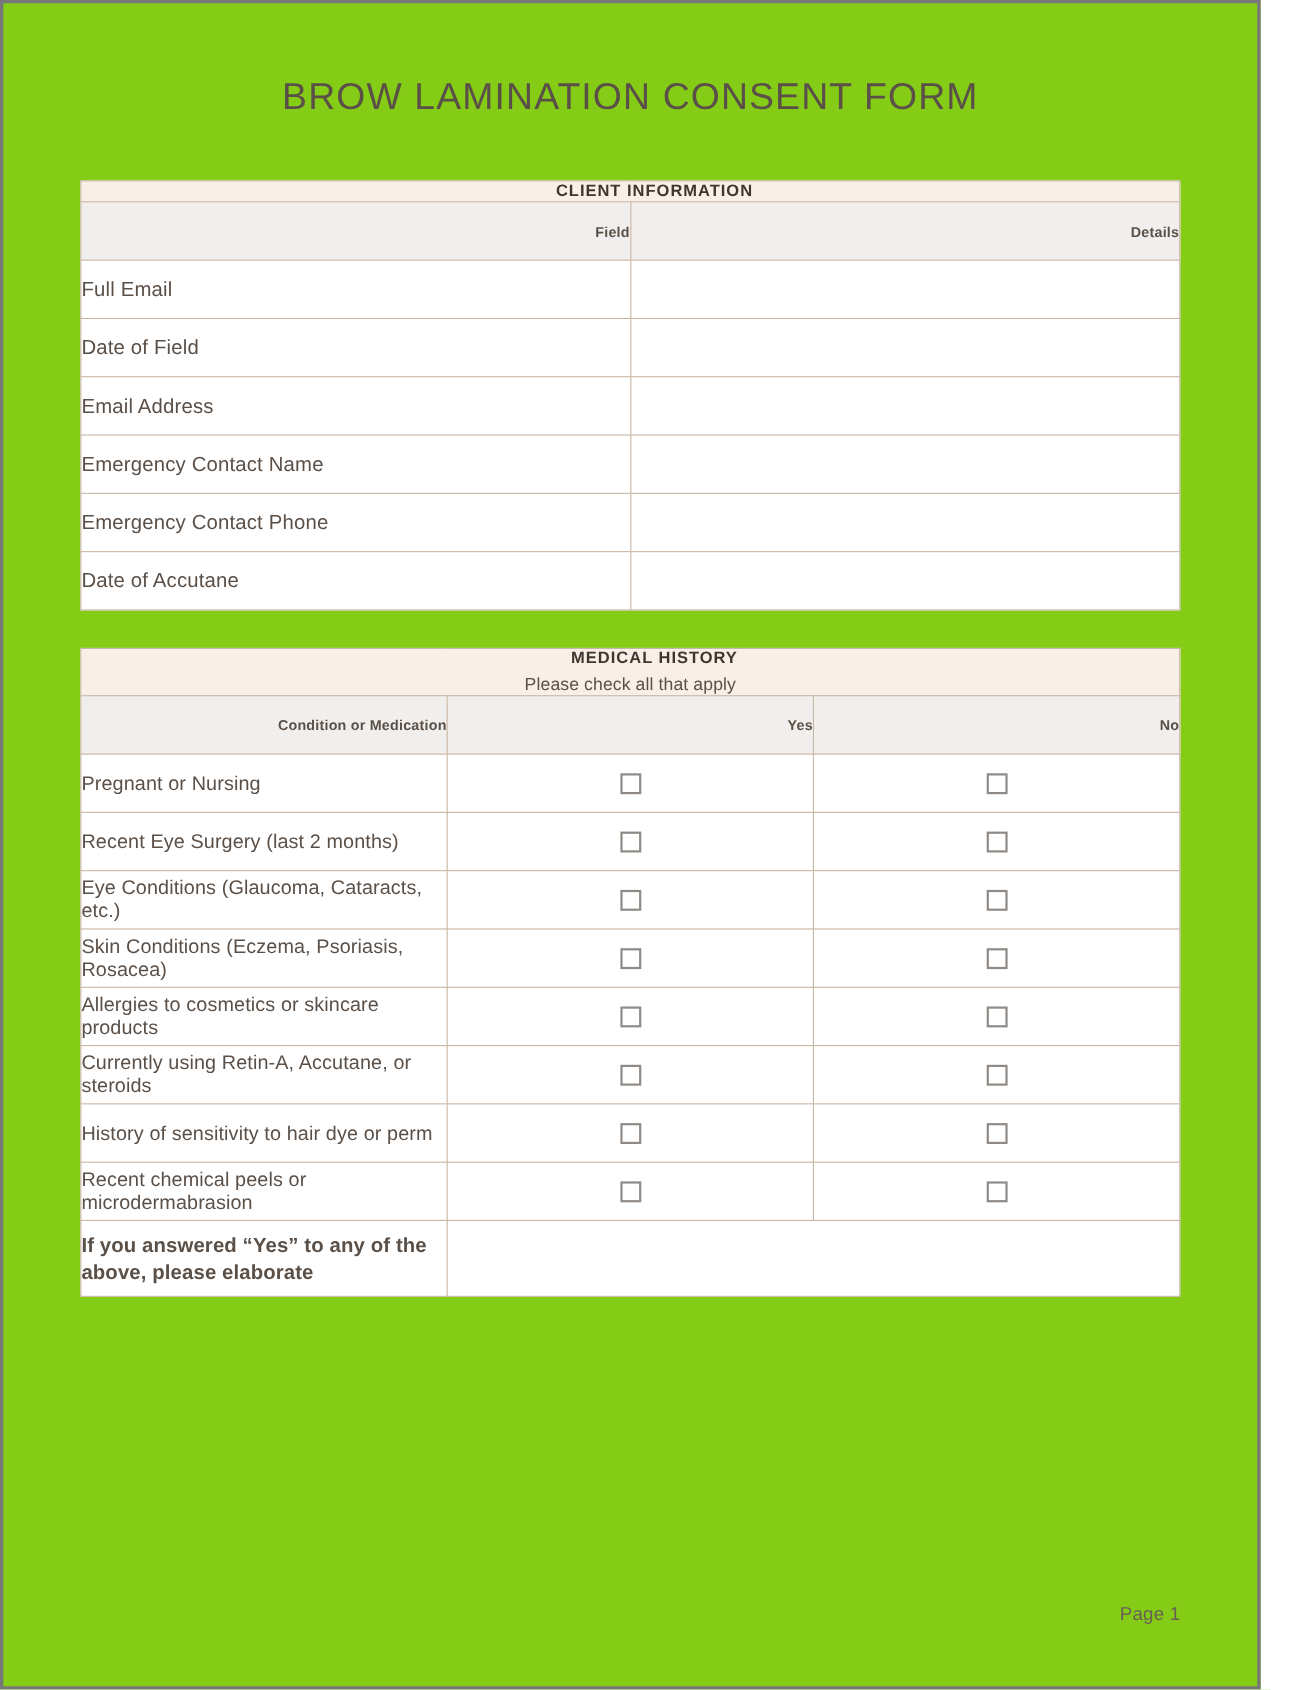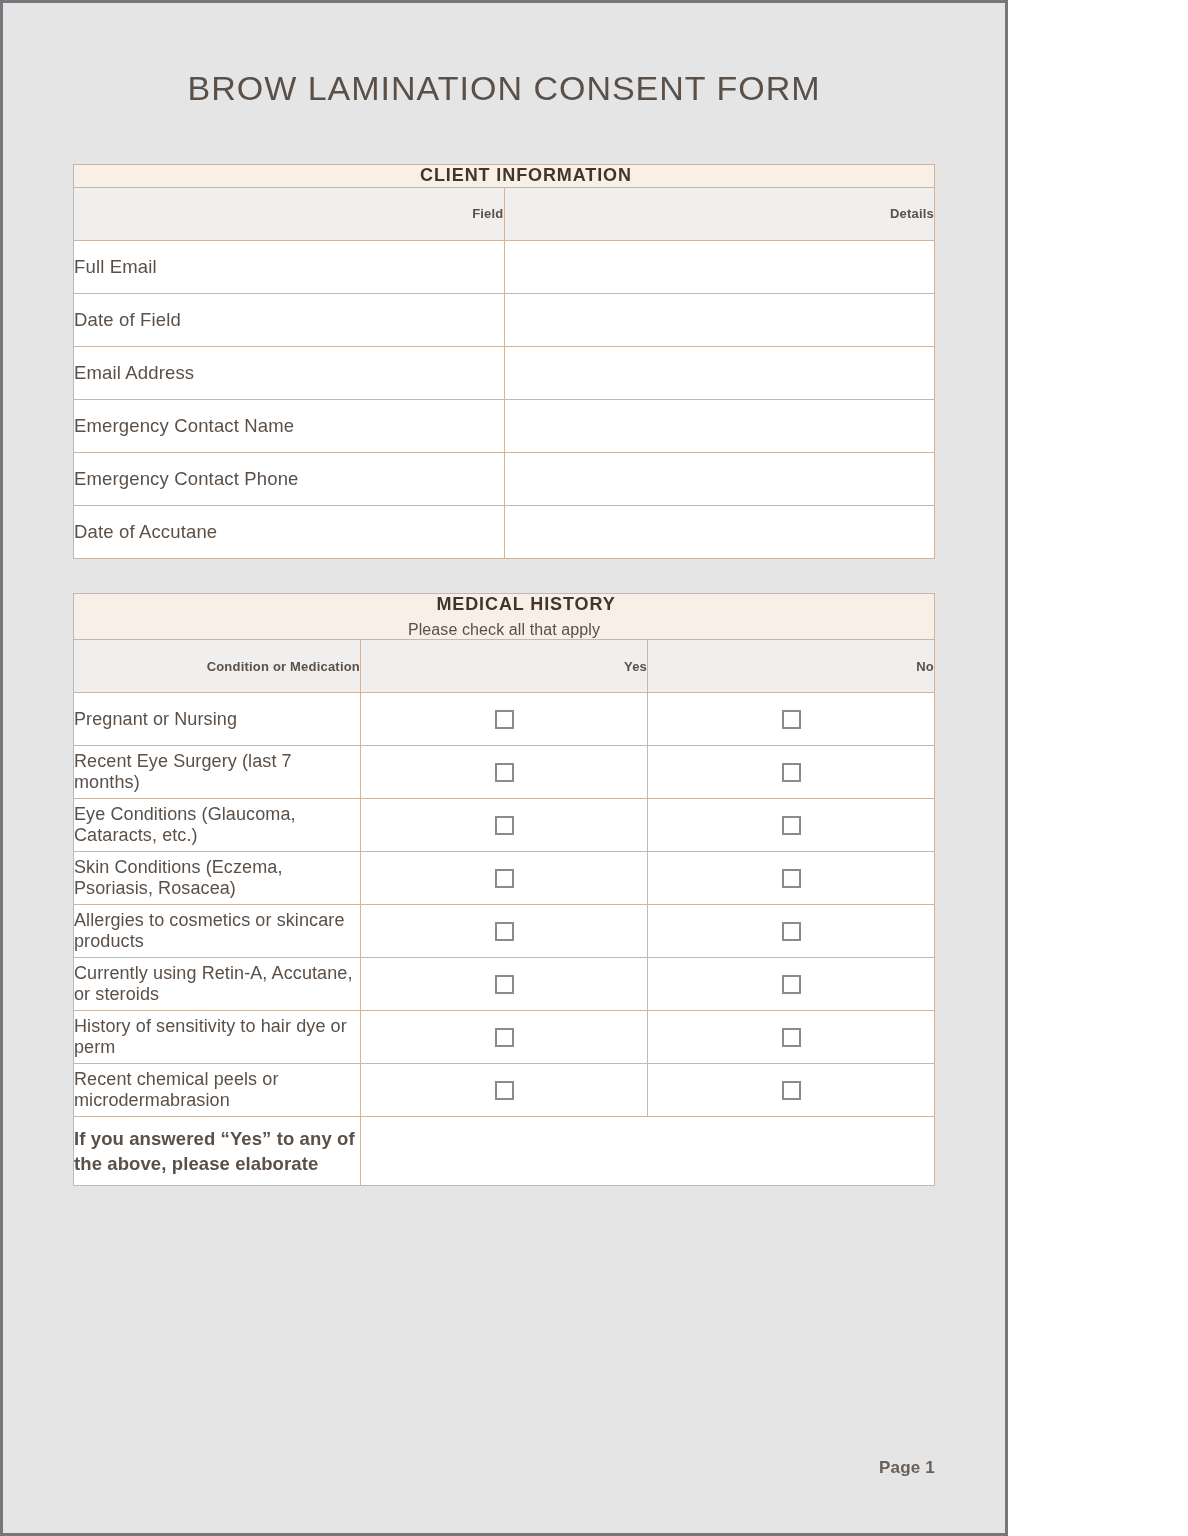--- a/index.html
+++ b/index.html
@@ -10,23 +10,23 @@
   body {
     width: 1188px;
     height: 1536px;
     font-family: "Liberation Sans", sans-serif;
     -webkit-font-smoothing: antialiased;
   }
 
   .page {
     position: relative;
     box-sizing: border-box;
-    width: 1008px;
+    width: 1146px;
     height: 1536px;
-    background: #e5e5e5;
+    background: #84cc16;
     border: 3px solid #77767a;
     padding: 0;
     overflow: hidden;
   }
 
   .page-inner {
     box-sizing: border-box;
     width: 100%;
     height: 100%;
     padding: 66px 70px 0 70px;
@@ -58,21 +58,21 @@
     padding: 0;
     vertical-align: middle;
   }
 
   .band {
     background: #f8efe6;
     text-align: center;
     padding: 16px 10px 16px 10px;
   }
   .band-title {
-    font-size: 18px;
+    font-size: 15px;
     font-weight: bold;
     letter-spacing: 0.9px;
     color: #3f362e;
     line-height: 1.2;
     padding-left: 44px;
   }
   .band-sub {
     font-size: 16px;
     font-weight: 400;
     color: #5b5048;
@@ -141,21 +141,20 @@
   }
 
   
   .footer {
     position: absolute;
     right: 70px;
     bottom: 55px;
     font-size: 17px;
     color: #6a5f56;
     letter-spacing: 0.2px;
-    font-weight: bold;
   }
 </style>
 </head>
 <body>
 
 <div class="page">
   <div class="page-inner">
 
     <h1 class="doc-title">BROW LAMINATION CONSENT FORM</h1>
 
@@ -217,21 +216,21 @@
         <tr>
           <td class="cond-label">Pregnant or Nursing</td>
           <td class="check-cell">
             <span class="checkbox"></span>
           </td>
           <td class="check-cell">
             <span class="checkbox"></span>
           </td>
         </tr>
         <tr>
-          <td class="cond-label">Recent Eye Surgery (last 7 months)</td>
+          <td class="cond-label">Recent Eye Surgery (last 2 months)</td>
           <td class="check-cell">
             <span class="checkbox"></span>
           </td>
           <td class="check-cell">
             <span class="checkbox"></span>
           </td>
         </tr>
         <tr>
           <td class="cond-label">Eye Conditions (Glaucoma, Cataracts, etc.)</td>
           <td class="check-cell">

